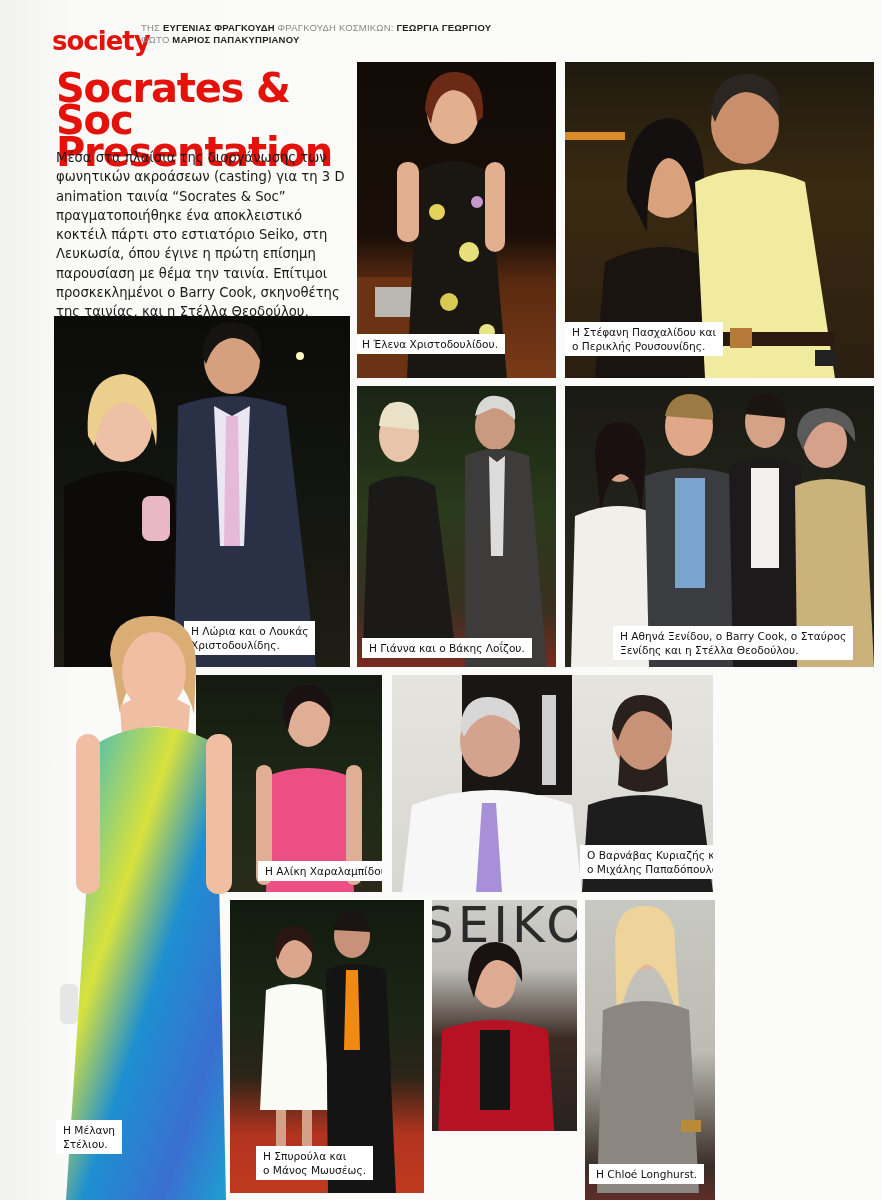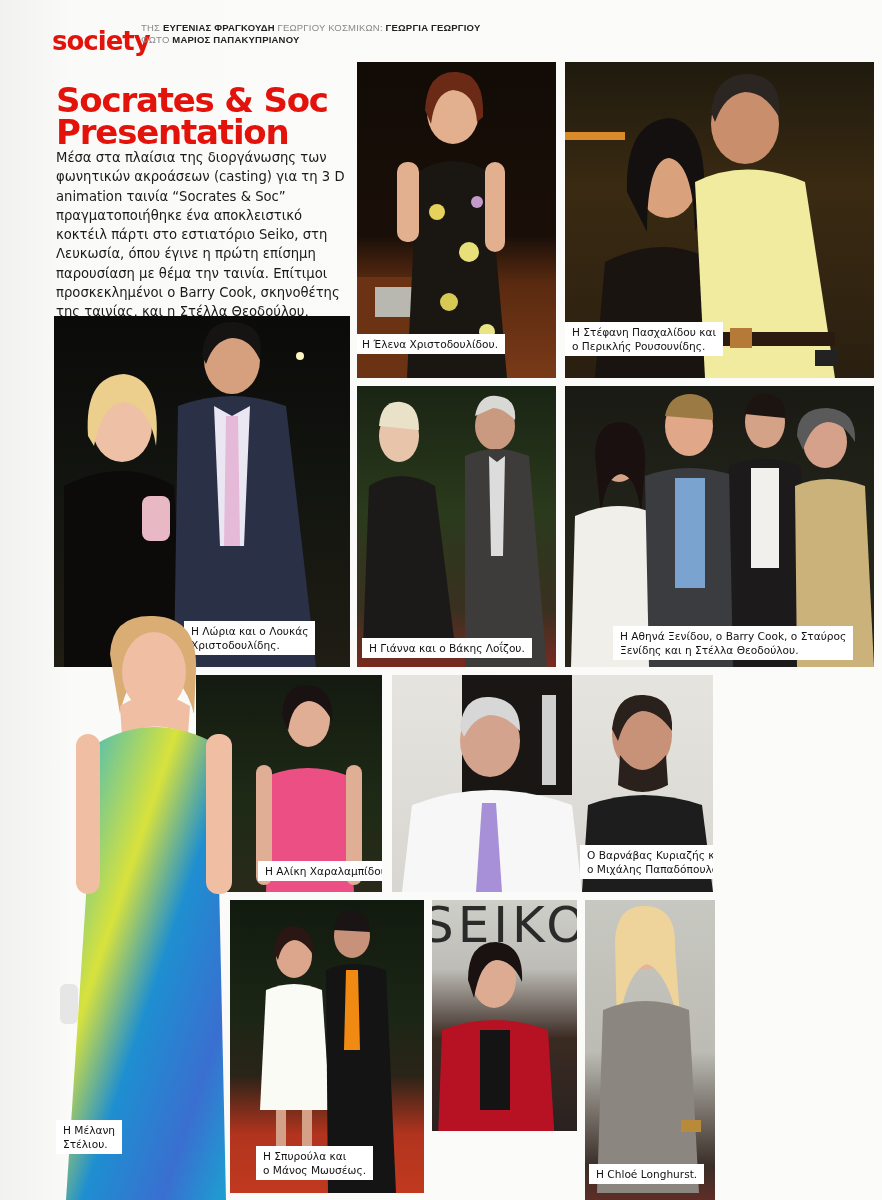--- a/index.html
+++ b/index.html
@@ -2,37 +2,37 @@
 <html><head>
 <meta charset="utf-8">
 <style>
   html, body { margin:0; padding:0; }
   body { width:882px; height:1200px; background:#f6f6f4; position:relative; overflow:hidden; font-family:"DejaVu Sans", sans-serif; }
   .page { position:absolute; inset:0; background:linear-gradient(90deg,#f1f1ef 0%,#fafaf8 8%,#fbfbf9 100%); }
   .section-label { position:absolute; left:52px; top:26px; font-family:"DejaVu Sans", sans-serif; font-weight:bold; font-size:26px; color:#e3120b; letter-spacing:-1px; line-height:30px; }
   .credits { position:absolute; left:141px; top:22px; font-family:"Liberation Sans", sans-serif; font-size:9.5px; line-height:12px; color:#333; letter-spacing:0.2px; }
   .credits .light { color:#888; }
   .credits b { color:#222; }
-  .headline { position:absolute; left:56px; top:84px; width:300px; font-family:"DejaVu Sans", sans-serif; font-weight:bold; color:#e3120b; font-size:34px; line-height:32px; letter-spacing:-1.2px; }
+  .headline { position:absolute; left:56px; top:72px; width:300px; font-family:"DejaVu Sans", sans-serif; font-weight:bold; color:#e3120b; font-size:40px; line-height:32px; letter-spacing:-1.2px; }
   .intro { position:absolute; left:56px; top:148px; width:300px; font-family:"DejaVu Sans", sans-serif; font-size:13.2px; line-height:19.3px; color:#1a1a1a; }
   .photo { position:absolute; overflow:hidden; }
   .caption { position:absolute; background:#fff; color:#111; font-family:"DejaVu Sans", sans-serif; font-size:10.6px; line-height:14px; padding:3px 7px; white-space:nowrap; }
   .fig { position:absolute; }
 </style>
 </head>
 <body>
 
 <div class="page">
 
   <div class="section-label">society</div>
   <div class="credits">
     <div>
       <span class="light">ΤΗΣ</span>
       <b>ΕΥΓΕΝΙΑΣ ΦΡΑΓΚΟΥΔΗ</b>
-      <span class="light">ΓΕΩΡΓΙΟΥ ΚΟΣΜΙΚΩΝ:</span>
+      <span class="light">ΦΡΑΓΚΟΥΔΗ ΚΟΣΜΙΚΩΝ:</span>
       <b>ΓΕΩΡΓΙΑ ΓΕΩΡΓΙΟΥ</b>
     </div>
     <div>
       <span class="light">ΦΩΤΟ</span>
       <b>ΜΑΡΙΟΣ ΠΑΠΑΚΥΠΡΙΑΝΟΥ</b>
     </div>
   </div>
 
   <div class="headline">
     <div>Socrates &amp; Soc</div>

